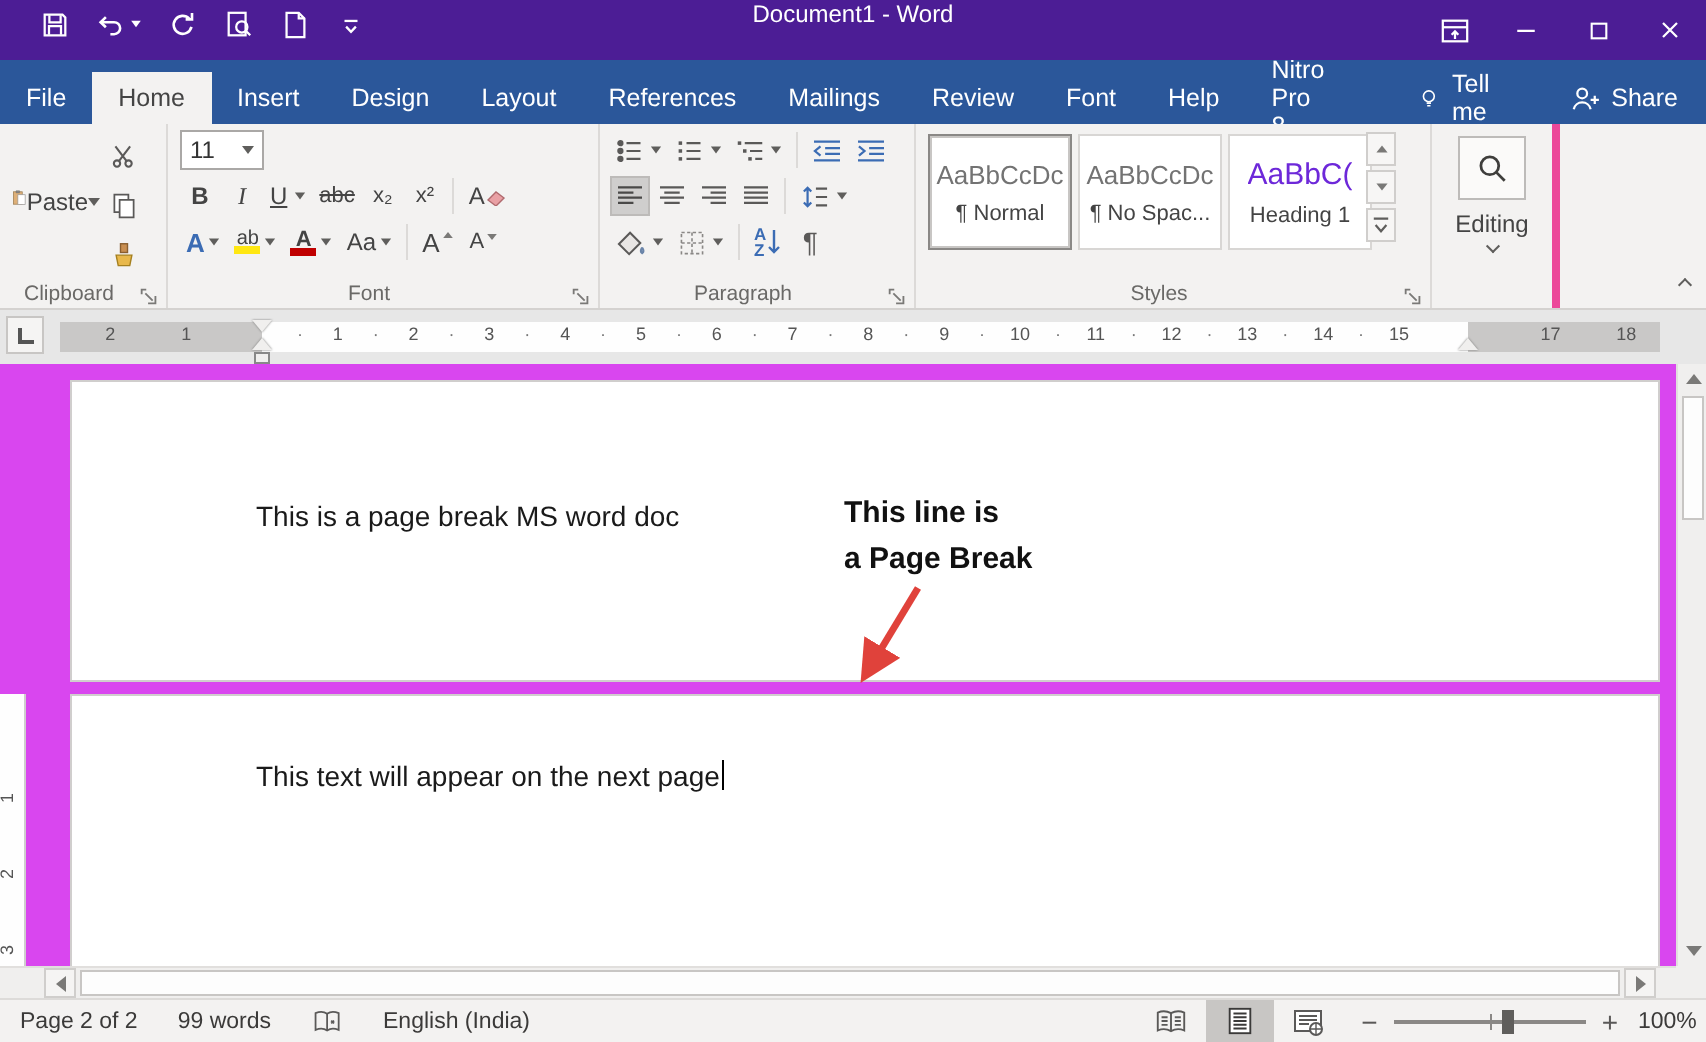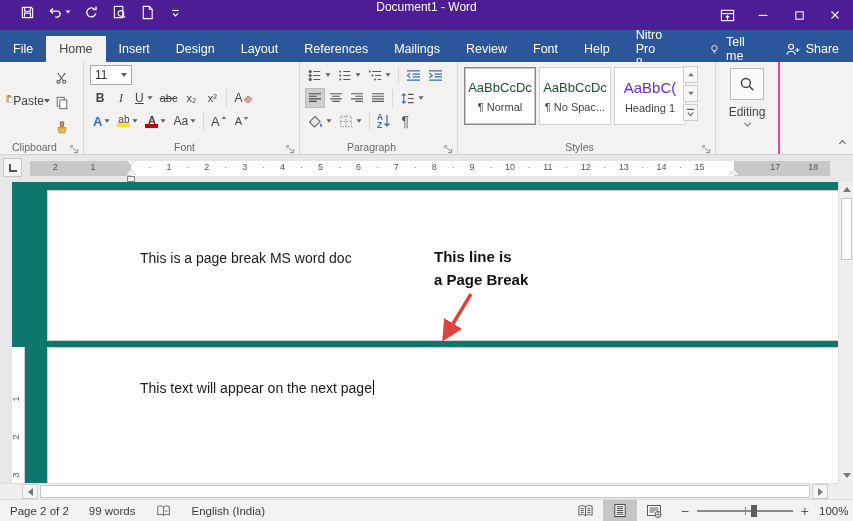--- a/index.html
+++ b/index.html
@@ -59,28 +59,28 @@
 
   
   .g-paragraph { width:158px; padding-left:5px; }
 
   
   .g-styles { width:258px; }
   .style-cards { display:flex; gap:3px; padding:2px 0 0 4px; }
   .style-card { width:72px; height:58px; background:#fff; border:1px solid #d8d6d4; display:flex; flex-direction:column;
                 align-items:center; justify-content:center; gap:6px; }
   .style-card.selected { border:1px solid #8a8886; box-shadow:0 0 0 1px #c8c6c4 inset; }
-  .style-sample { font-size:13px; color:#14532d; white-space:nowrap; overflow:hidden; max-width:66px; }
+  .style-sample { font-size:13px; color:#737373; white-space:nowrap; overflow:hidden; max-width:66px; }
   .style-sample.h1 { color:#6d28d9; font-size:15px; }
   .style-name { font-size:11px; color:#444; white-space:nowrap; overflow:hidden; max-width:66px; }
   .style-scroll { position:absolute; right:16px; top:4px; width:16px; display:flex; flex-direction:column; gap:2px; }
   .sbtn { width:15px; height:17px; border:1px solid #d0cecc; background:#f7f6f5; display:flex; align-items:center; justify-content:center; color:#5f5e5c; }
 
   
-  .g-editing { width:64px; border-right:2px solid #ec4899; }
+  .g-editing { width:64px; border-right:4px solid #ec4899; }
   .editing-btn { margin:3px auto 0; width:34px; height:32px; border:1px solid #bdbbb9; background:#fbfaf9;
                  display:flex; align-items:center; justify-content:center; color:#3f3e3c; }
   .editing-lbl { text-align:center; font-size:12px; color:#444; margin-top:5px; }
   .editing-chev { display:flex; justify-content:center; margin-top:3px; color:#5f5e5c; }
   .ribbon-collapse { position:absolute; right:8px; bottom:4px; color:#5f5e5c; }
   .ribbon-collapse .chev { transform:rotate(-135deg); }
 
   
   .rulerrow { position:absolute; left:0; top:156px; width:838px; height:26px; background:#e7e7e7; }
   .tabsel { position:absolute; left:3px; top:2px; width:19px; height:19px; background:#f5f4f3; border:1px solid #c8c6c4;
@@ -89,21 +89,21 @@
   .ruler-band { position:absolute; left:30px; top:5px; width:800px; height:15px; background:#c9c8c7; }
   .ruler-white { position:absolute; left:101px; top:0; width:603px; height:15px; background:#fefefe; }
   .ruler-num { position:absolute; top:1px; font-size:9px; color:#555; transform:translateX(-50%); }
   .ruler-dot { position:absolute; top:1px; font-size:9px; color:#777; transform:translateX(-50%); }
   .ind-top { position:absolute; left:96px; top:-1px; width:0; height:0; border-left:5px solid transparent; border-right:5px solid transparent; border-top:6px solid #f0efee; filter:drop-shadow(0 0 0.5px #777); }
   .ind-bot { position:absolute; left:96px; top:8px; width:0; height:0; border-left:5px solid transparent; border-right:5px solid transparent; border-bottom:6px solid #f0efee; filter:drop-shadow(0 0 0.5px #777); }
   .ind-box { position:absolute; left:97px; top:15px; width:8px; height:6px; background:#f0efee; border:1px solid #888; }
   .ind-right { position:absolute; left:699px; top:8px; width:0; height:0; border-left:5px solid transparent; border-right:5px solid transparent; border-bottom:6px solid #f0efee; filter:drop-shadow(0 0 0.5px #777); }
 
   
-  .docarea { position:absolute; left:0; top:182px; width:838px; height:301px; background:#0f766e; overflow:hidden;margin-left:12px; }
+  .docarea { position:absolute; left:0; top:182px; width:838px; height:301px; background:#d946ef; overflow:hidden; }
   .page { position:absolute; left:35px; width:795px; background:#fff; border:1px solid #d0cecd; }
   .page1 { top:8px; height:151px; }
   .page2 { top:165px; height:200px; }
   .vruler { position:absolute; left:0; top:165px; width:13px; height:136px; background:#fefefe; border-right:1px solid #cfcecd; }
   .vruler-num { position:absolute; left:1px; font-size:9px; color:#555; transform:rotate(-90deg); }
   .doc-text { position:absolute; font-size:14px; color:#1a1a1a; white-space:nowrap; }
   .annotation { position:absolute; left:422px; top:63px; font-size:15px; font-weight:bold; color:#111; line-height:23px; }
   .cursor-bar { display:inline-block; width:1.5px; height:15px; background:#000; vertical-align:-2px; margin-left:1px; }
   .arrow-svg { position:absolute; left:0; top:0; pointer-events:none; }
 

